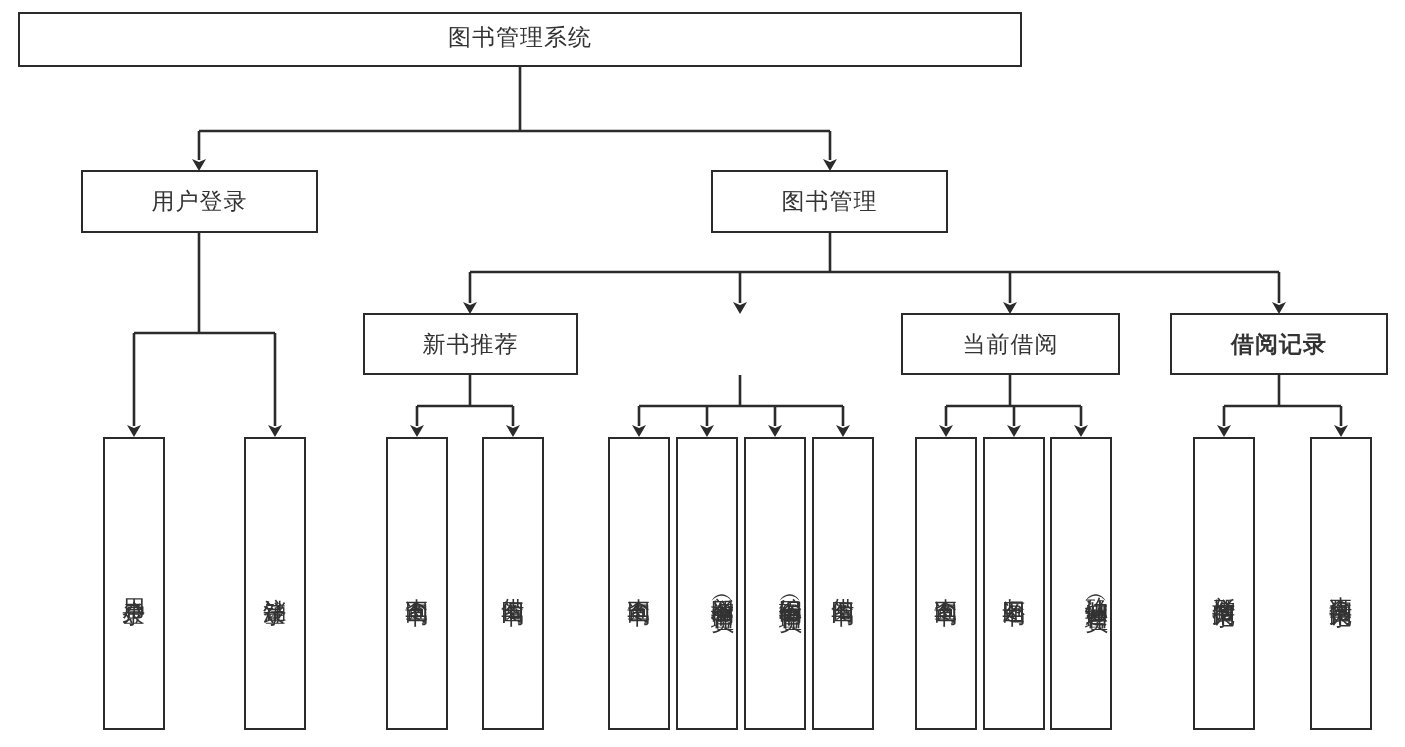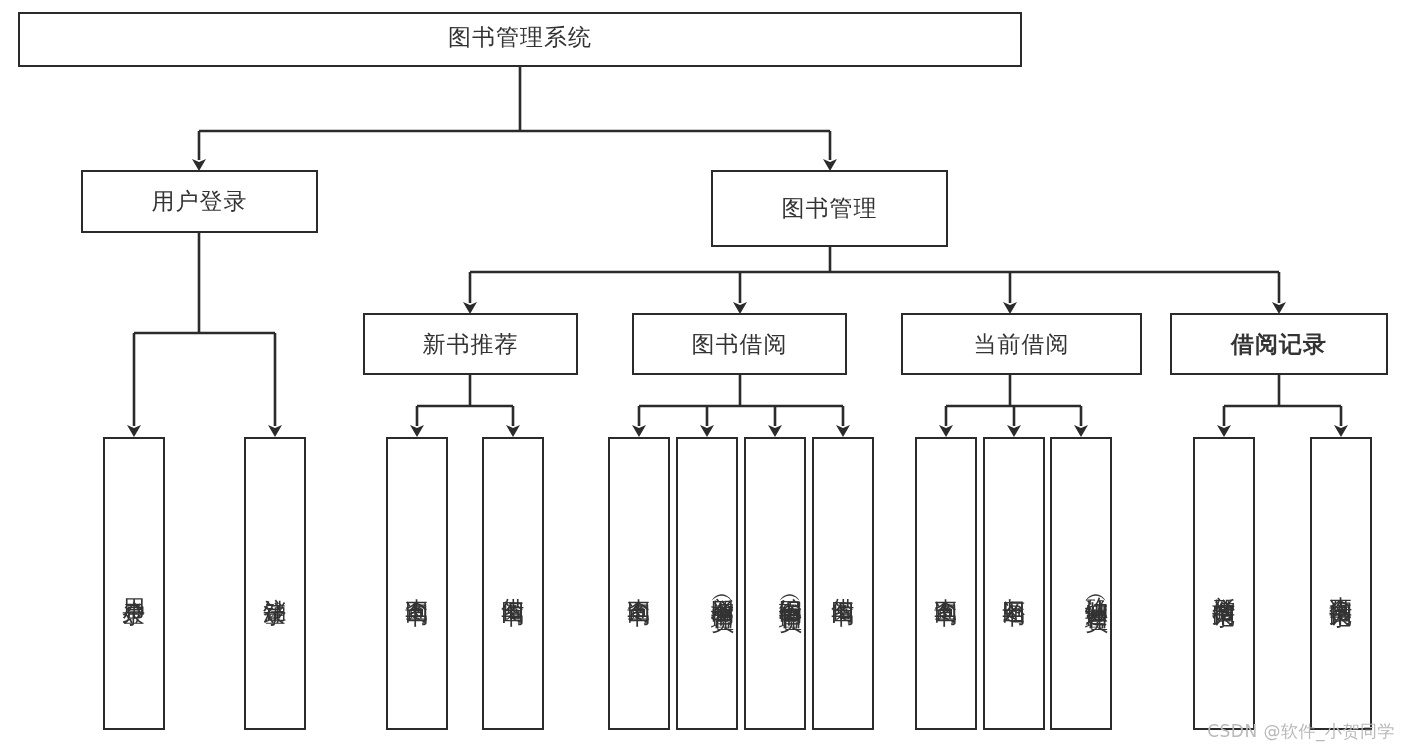--- a/index.html
+++ b/index.html
@@ -132,31 +132,28 @@
     <path class="wire" d="M1341,406 L1341,426" marker-end="url(#arrow)"></path>
   </svg>
 
   <div class="node h" style="left:18px; top:12px; width:1004px; height:55px;font-family:Liberation Mono, monospace;">
     <span>图书管理系统</span>
   </div>
 
   <div class="node h" style="left:81px; top:170px; width:237px; height:63px;">
     <span>用户登录</span>
   </div>
-  <div class="node h" style="left:711px; top:170px; width:237px; height:77px;">
+  <div class="node h" style="left:711px; top:170px; width:237px; height:63px;">
     <span>图书管理</span>
   </div>
 
   <div class="node h" style="left:363px; top:313px; width:215px; height:62px;">
     <span>新书推荐</span>
   </div>
-  <div class="node h" style="left:632px; top:313px; width:215px; height:62px;">
-    <span>图书借阅</span>
-  </div>
-  <div class="node h" style="left:901px; top:313px; width:241px; height:62px;">
+  <div class="node h" style="left:901px; top:313px; width:219px; height:62px;">
     <span>当前借阅</span>
   </div>
   <div class="node h" style="left:1170px; top:313px; width:218px; height:62px;font-weight:bold;">
     <span>借阅记录</span>
   </div>
 
   <div class="node v mid" style="left:103px; top:437px; width:62px; height:293px;">
     <span class="vtext">用户登录</span>
   </div>
   <div class="node v mid" style="left:244px; top:437px; width:62px; height:293px;">
@@ -193,15 +190,14 @@
     <span class="vtext">确认归还（管理员）</span>
   </div>
 
   <div class="node v mid" style="left:1193px; top:437px; width:62px; height:293px;">
     <span class="vtext">新增借阅记录</span>
   </div>
   <div class="node v mid" style="left:1310px; top:437px; width:62px; height:293px;">
     <span class="vtext">查询借阅记录</span>
   </div>
 
-  <div class="watermark">CSDN @软件_小贺同学</div>
 
 </div>
 
 </body></html>

